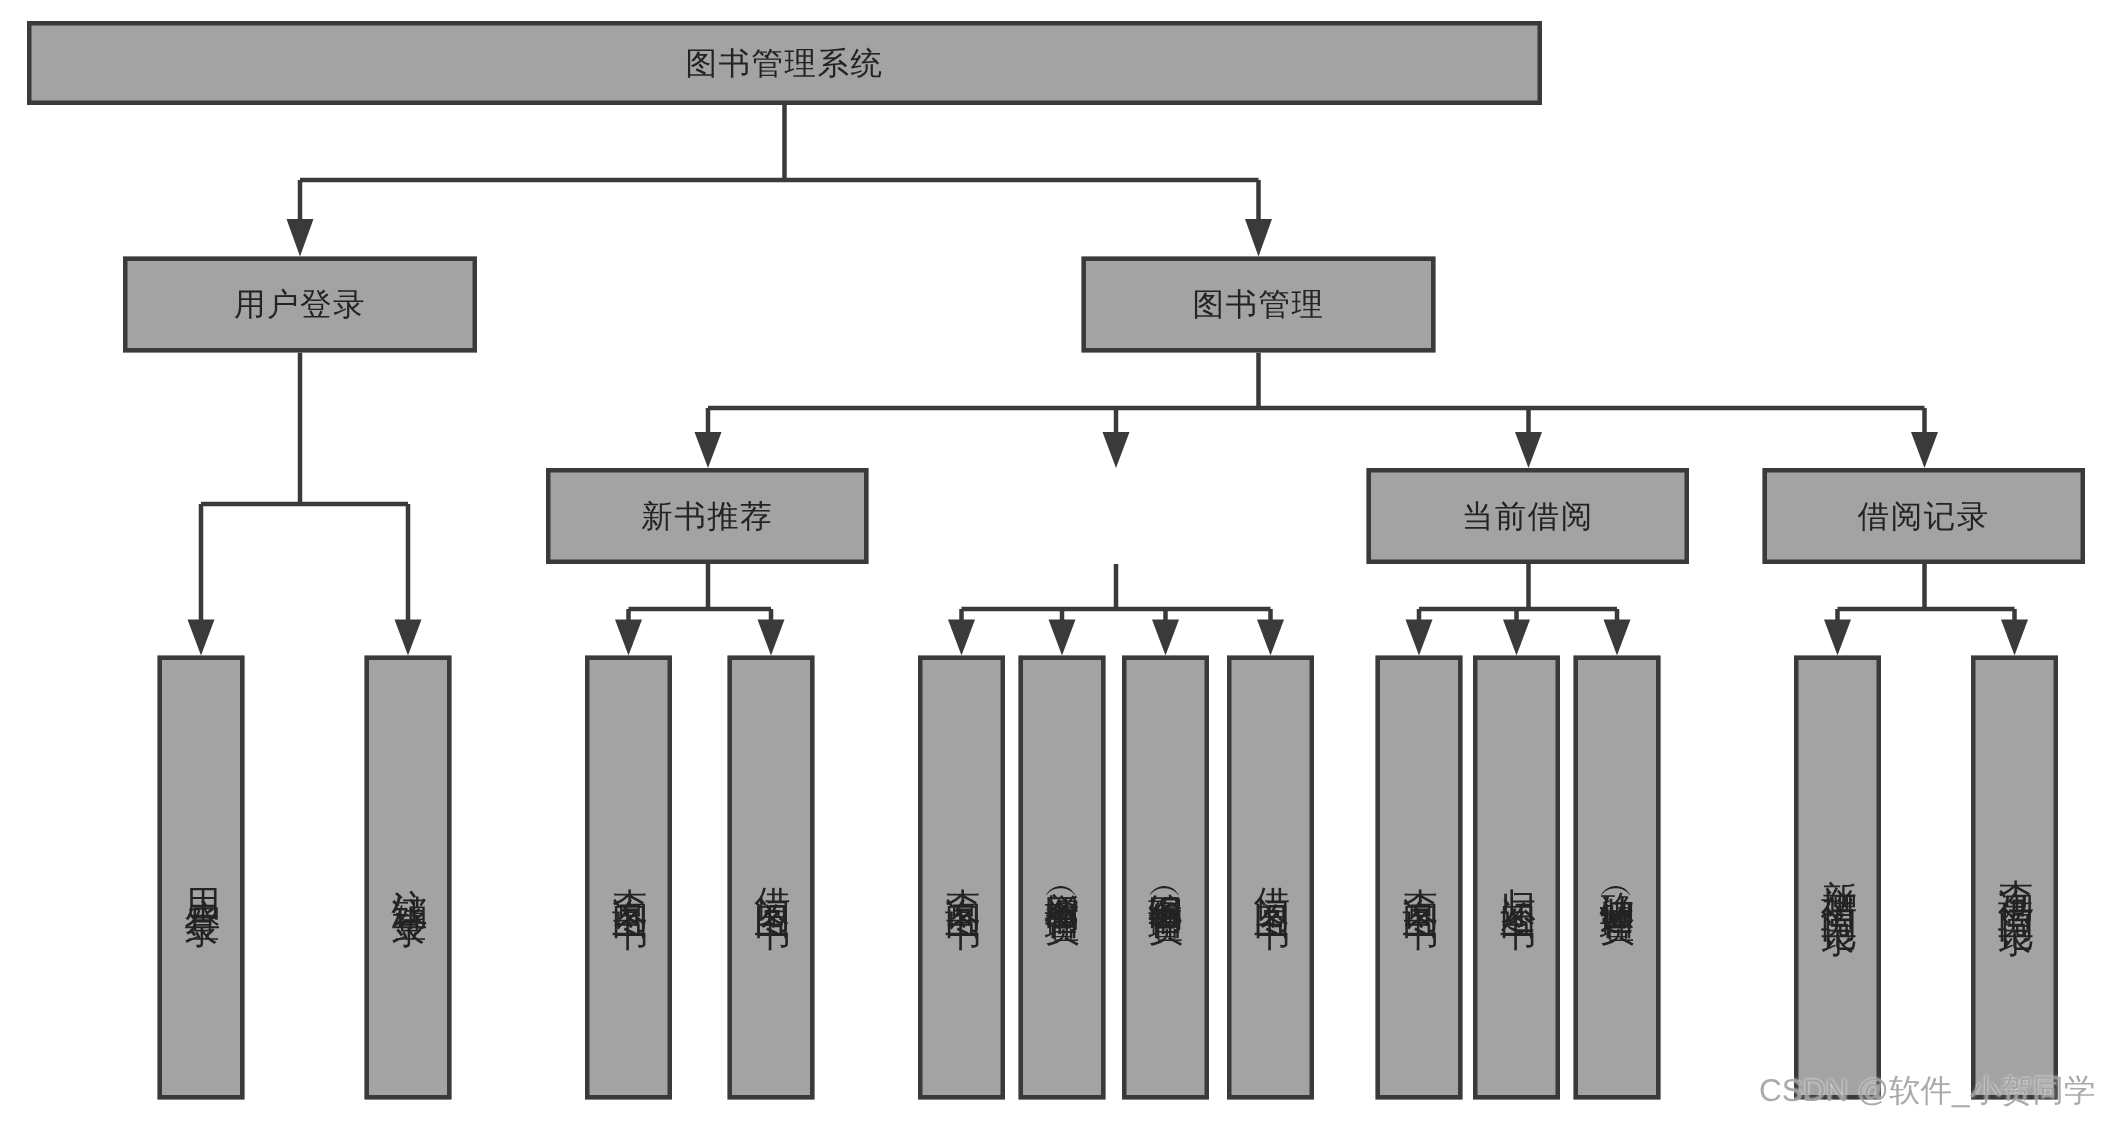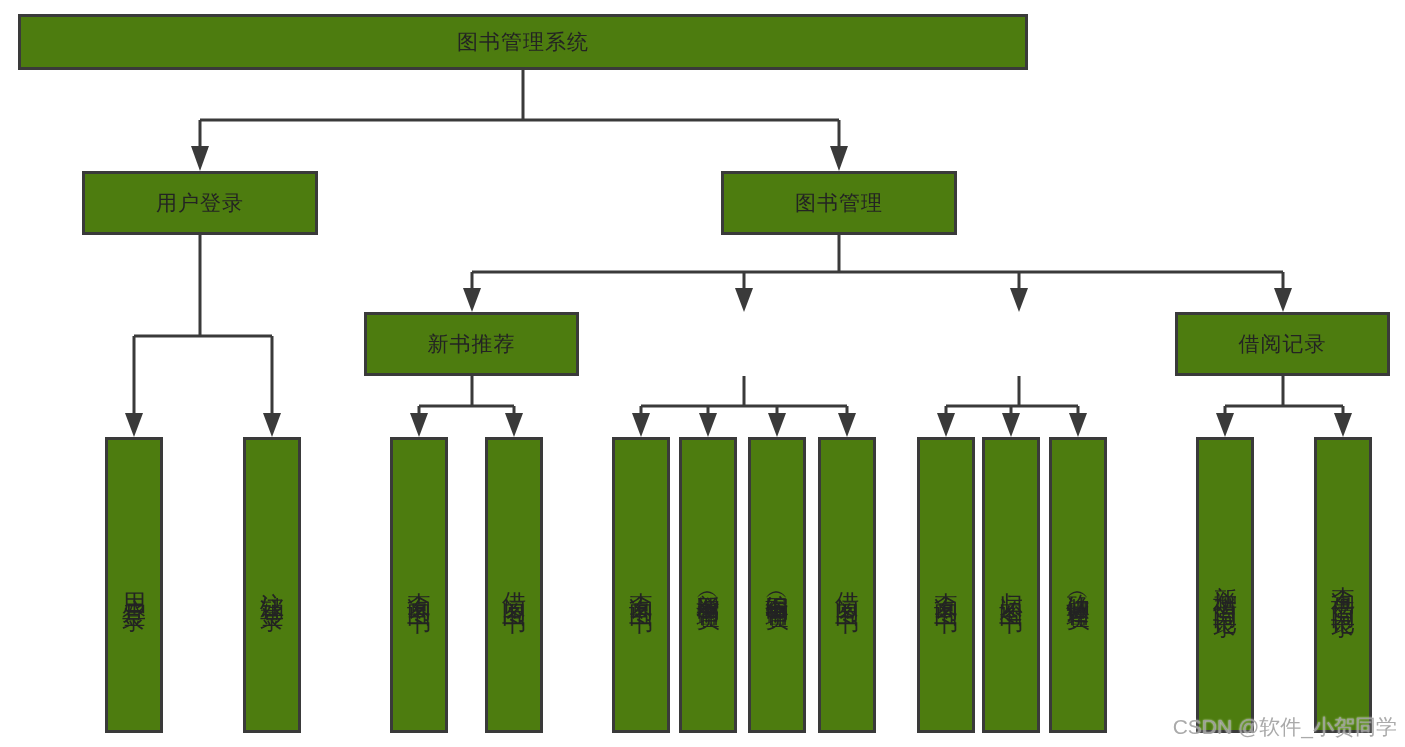--- a/index.html
+++ b/index.html
@@ -2,21 +2,21 @@
 <html><head>
 <meta charset="utf-8">
 <style>
   html,body{margin:0;padding:0;background:#fff;}
   .canvas{
     position:relative;width:1405px;height:747px;background:#ffffff;overflow:hidden;
     font-family:"Liberation Sans","DejaVu Sans",sans-serif;color:#232323;
   }
   .connectors{position:absolute;left:0;top:0;width:1405px;height:747px;z-index:0;}
   .box{
-    position:absolute;box-sizing:border-box;background:#4d7c0f;
+    position:absolute;box-sizing:border-box;background:#a3a3a3;
     border:3px solid #3a3a3a;display:flex;align-items:center;justify-content:center;
     z-index:1;
   }
   .hlabel{font-size:21px;letter-spacing:1px;white-space:nowrap;}
   .root{left:18px;top:14px;width:1010px;height:56px;}
   .l2user{left:82px;top:171px;width:236px;height:64px;}
   .l2book{left:721px;top:171px;width:236px;height:64px;}
   .l3{top:312px;width:215px;height:64px;}
   .g0{left:364px;} .g1{left:637px;} .g2{left:911px;} .g3{left:1175px;}
   .leaf{top:437px;width:58px;height:296px;}
@@ -96,20 +96,23 @@
   <div class="box l2user">
     <span class="hlabel">用户登录</span>
   </div>
   <div class="box l2book">
     <span class="hlabel">图书管理</span>
   </div>
 
   <div class="box l3 g0">
     <span class="hlabel">新书推荐</span>
   </div>
+  <div class="box l3 g2">
+    <span class="hlabel">当前借阅</span>
+  </div>
   <div class="box l3 g3">
     <span class="hlabel">借阅记录</span>
   </div>
 
   <div class="box leaf lf1">
     <span class="vtext">用户登录</span>
   </div>
   <div class="box leaf lf2">
     <span class="vtext">注销登录</span>
   </div>

